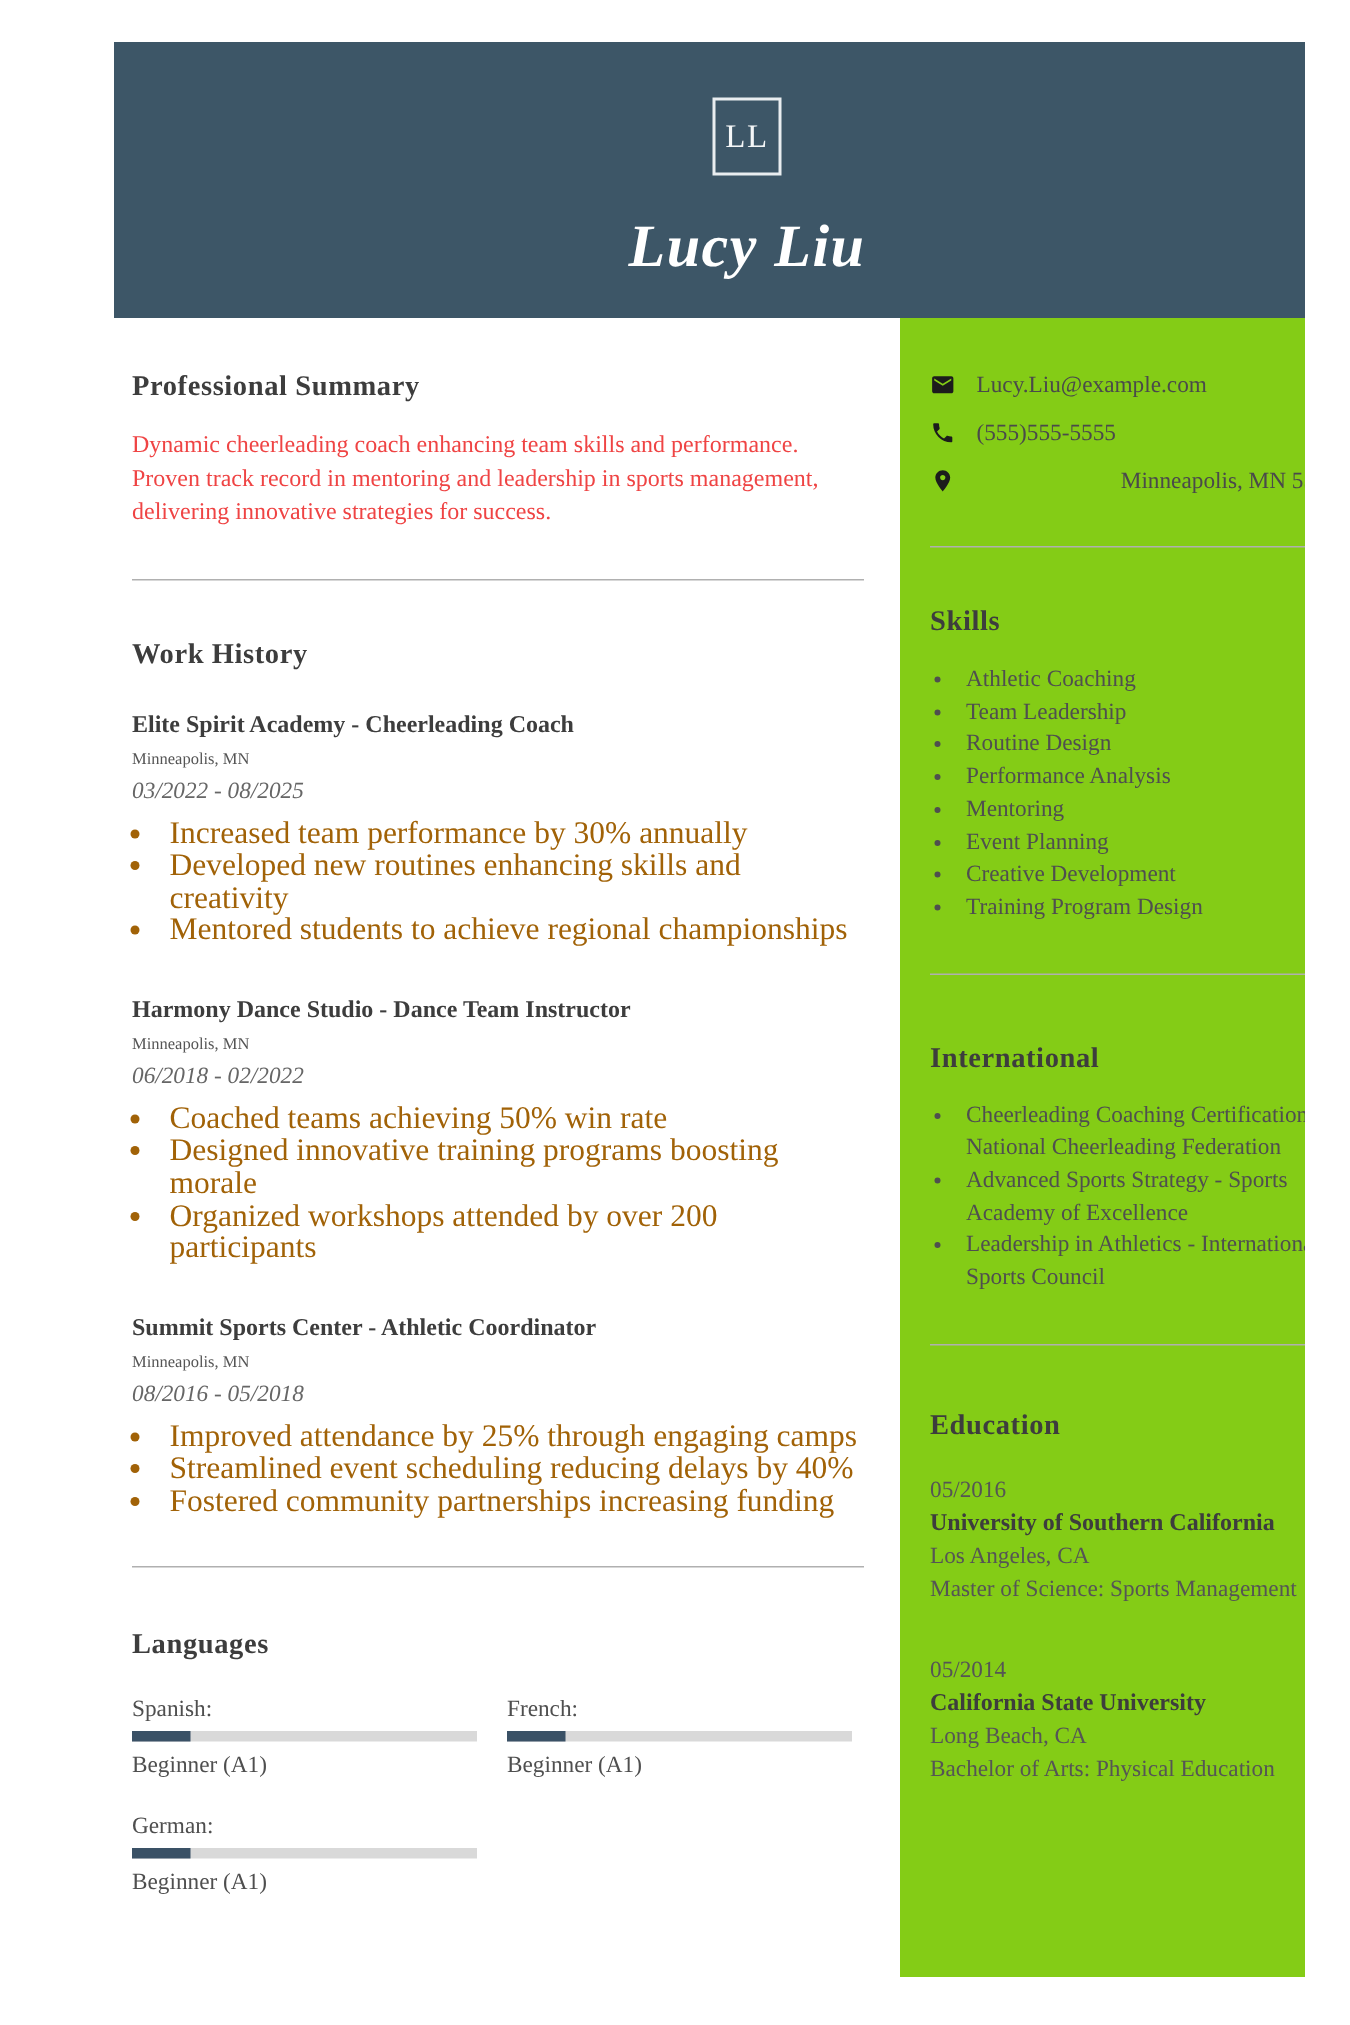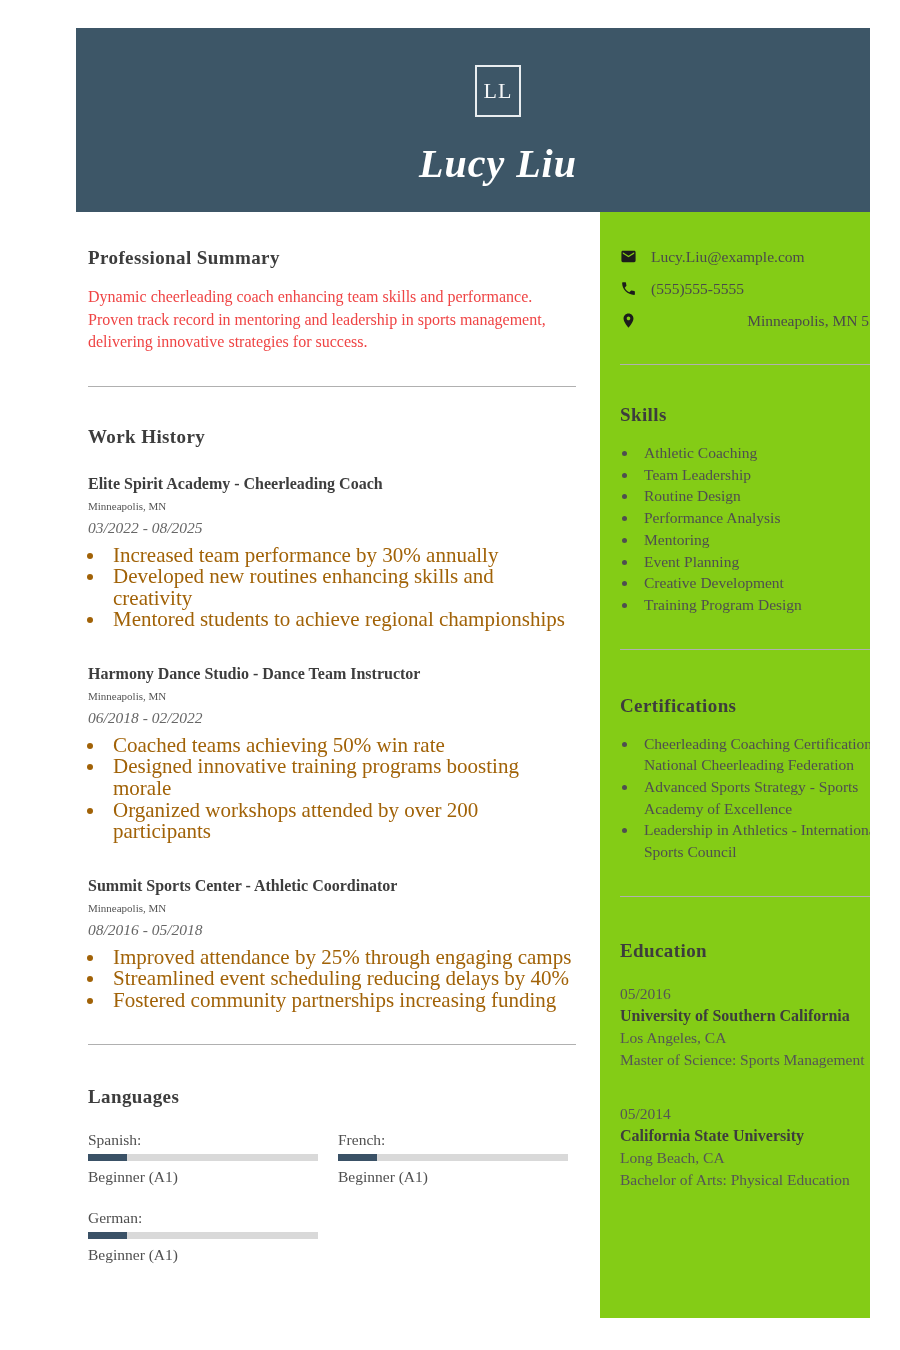--- a/index.html
+++ b/index.html
@@ -209,21 +209,21 @@
         <li>Mentoring</li>
         <li>Event Planning</li>
         <li>Creative Development</li>
         <li>Training Program Design</li>
       </ul>
     </section>
 
     <hr class="divider">
 
     <section>
-      <h2 class="sec certs-h">Certifications</h2>
+      <h2 class="sec certs-h">International</h2>
       <ul class="side-list">
         <li>Cheerleading Coaching Certification - National Cheerleading Federation</li>
         <li>Advanced Sports Strategy - Sports Academy of Excellence</li>
         <li>Leadership in Athletics - International Sports Council</li>
       </ul>
     </section>
 
     <hr class="divider">
 
     <section>

